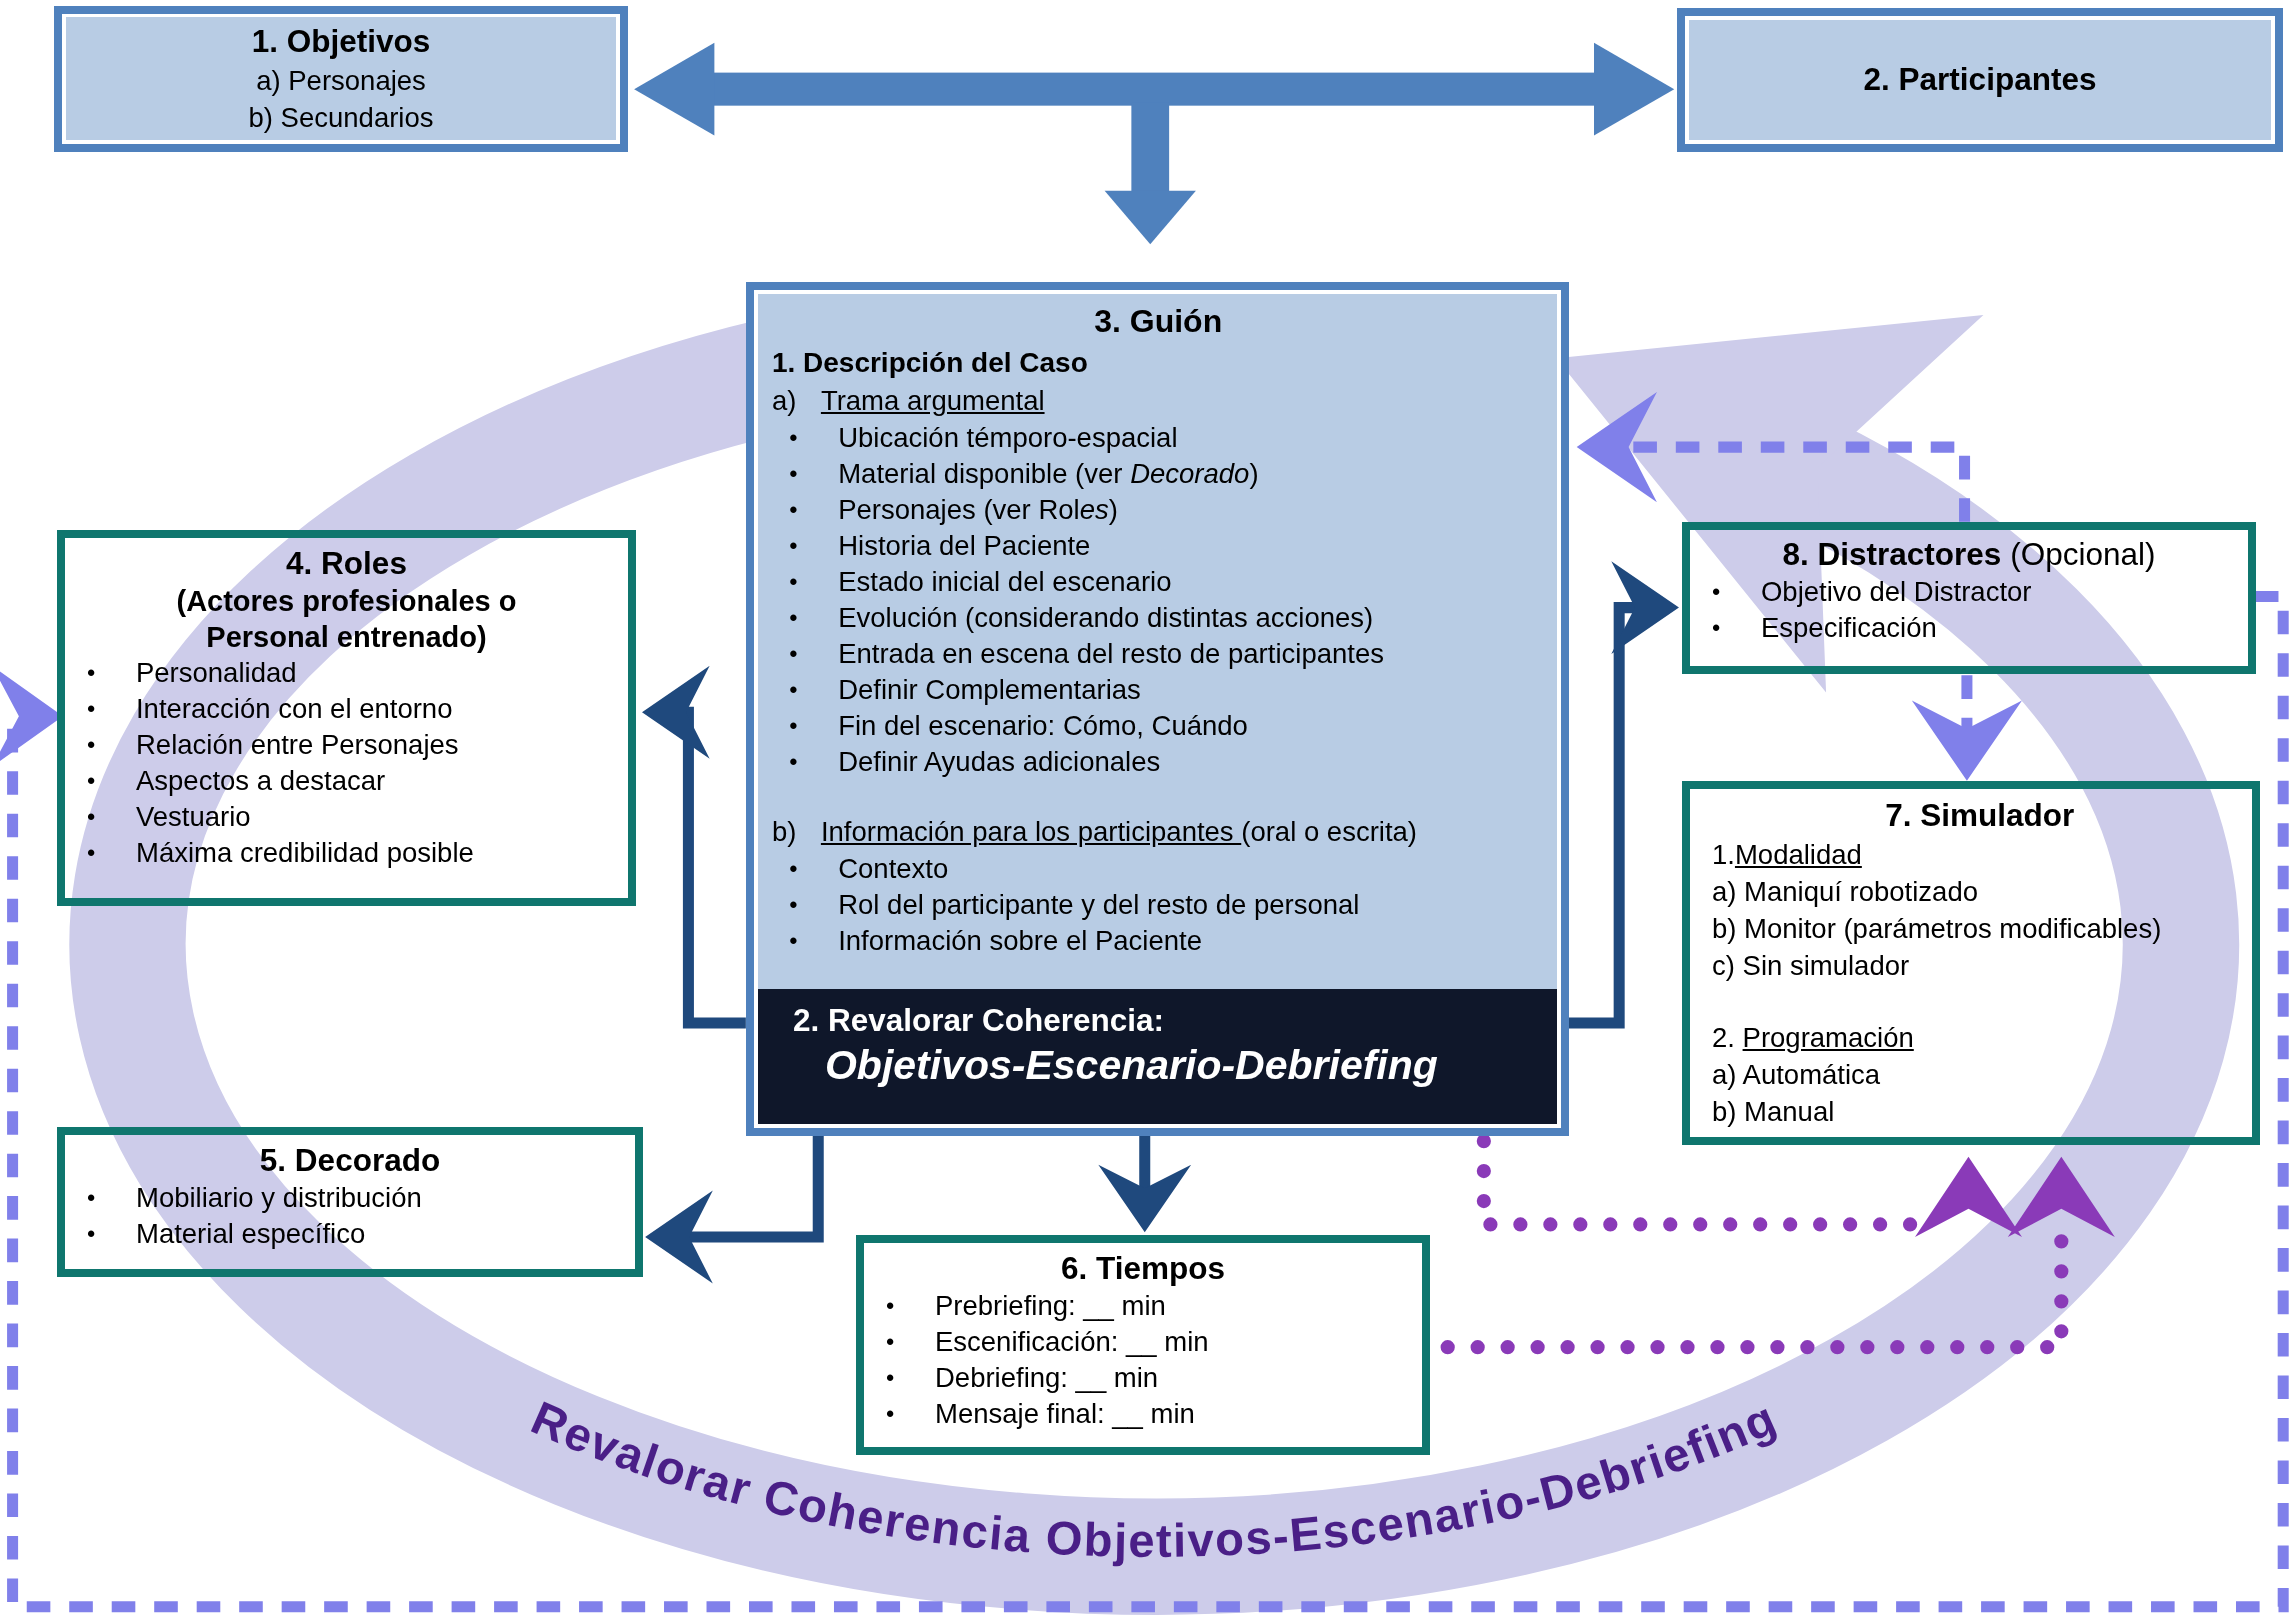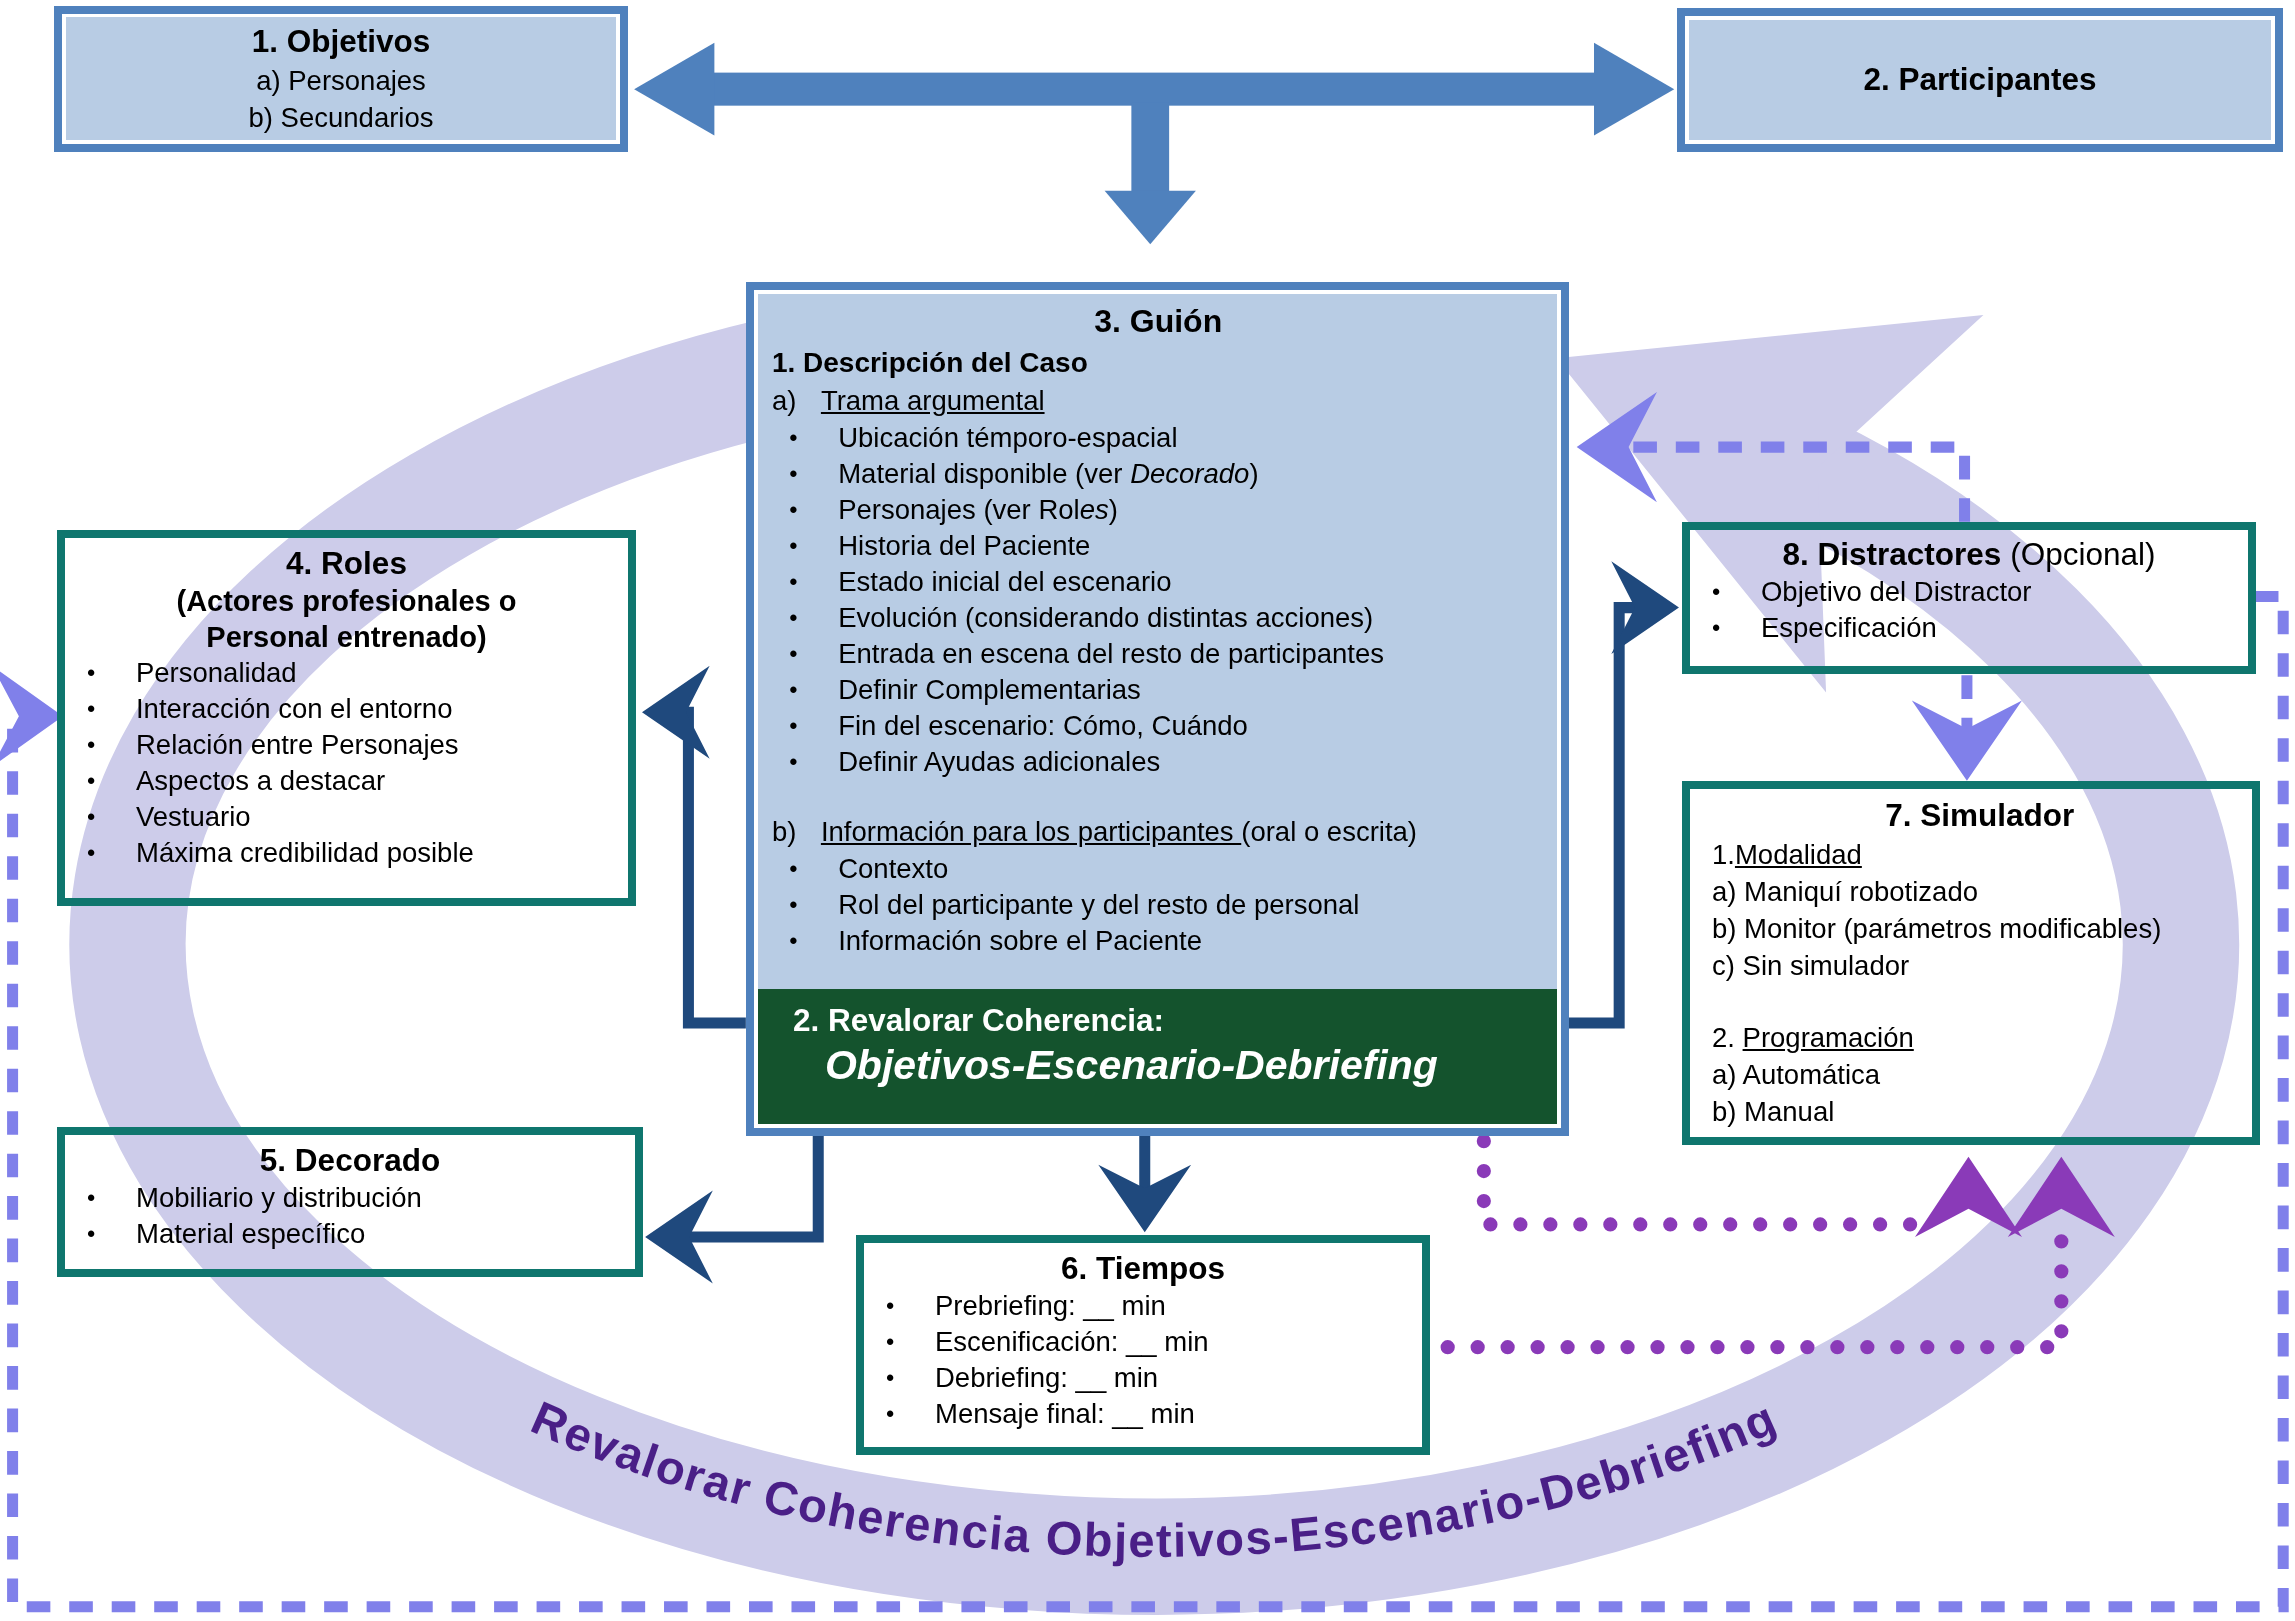--- a/index.html
+++ b/index.html
@@ -29,21 +29,21 @@
   #box-participantes .inner{display:flex;align-items:center;justify-content:center;}
   
   #box-guion{left:746px;top:282px;width:823px;height:854px;}
   #box-guion .inner{display:flex;flex-direction:column;}
   #guion-body{flex:1;padding:4.7px 12.6px 0 14px;}
   #guion-title{font-size:32px;line-height:44px;}
   #guion-desc{font-weight:bold;font-size:28px;line-height:39px;}
   .ab-line{display:flex;font-size:27.5px;line-height:38px;}
   .ab-line .lab{flex:none;width:49px;}
   #guion-b{margin-top:33px;}
-  #guion-footer{height:135px;background:#14532d;color:#fff;padding:11px 0 0 35px;box-sizing:border-box;}
+  #guion-footer{height:135px;background:#0f172a;color:#fff;padding:11px 0 0 35px;box-sizing:border-box;}
   #guion-footer .f1{font-weight:bold;font-size:31.5px;line-height:41px;}
   #guion-footer .f2{font-weight:bold;font-style:italic;font-size:41px;line-height:49px;text-align:center;width:677px;}
   
   #box-roles{left:57px;top:530px;width:579px;height:376px;padding:6.3px 4.7px 0 4.7px;}
   #box-roles .subt{font-weight:bold;font-size:29px;line-height:36px;text-align:center;}
   
   #box-decorado{left:57px;top:1127px;width:586px;height:150px;padding:6.3px 4.7px 0 4.7px;}
   
   #box-tiempos{left:856px;top:1235px;width:574px;height:220px;padding:6.3px 4.7px 0 4.7px;}
   

